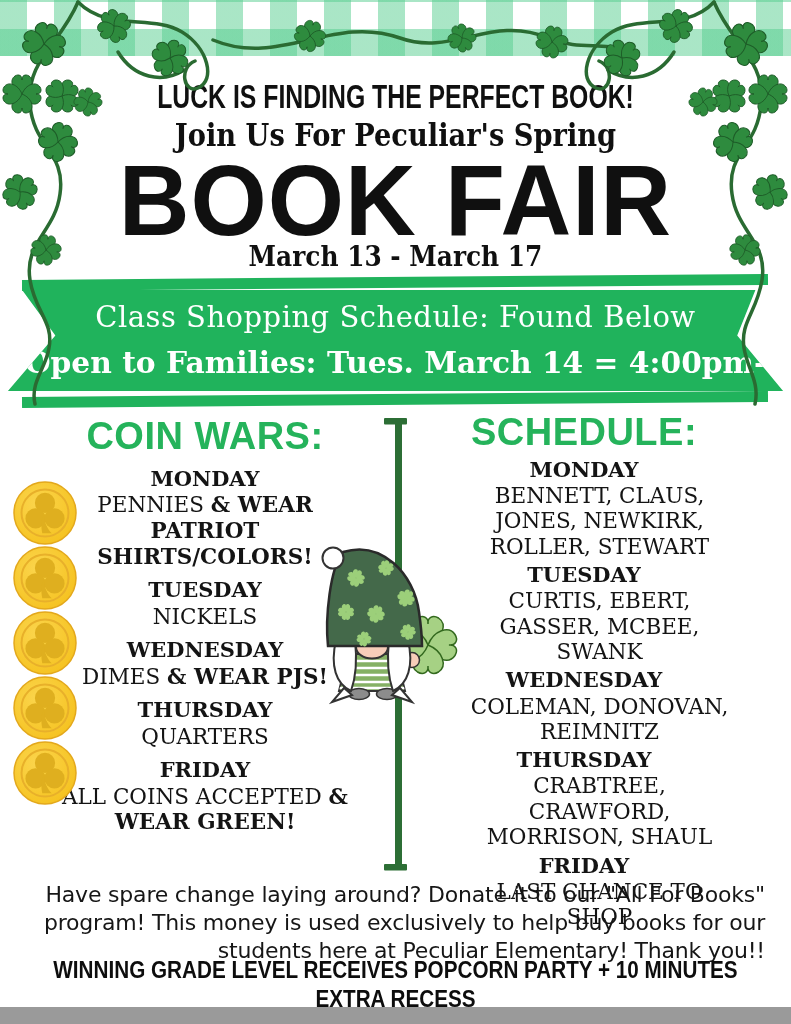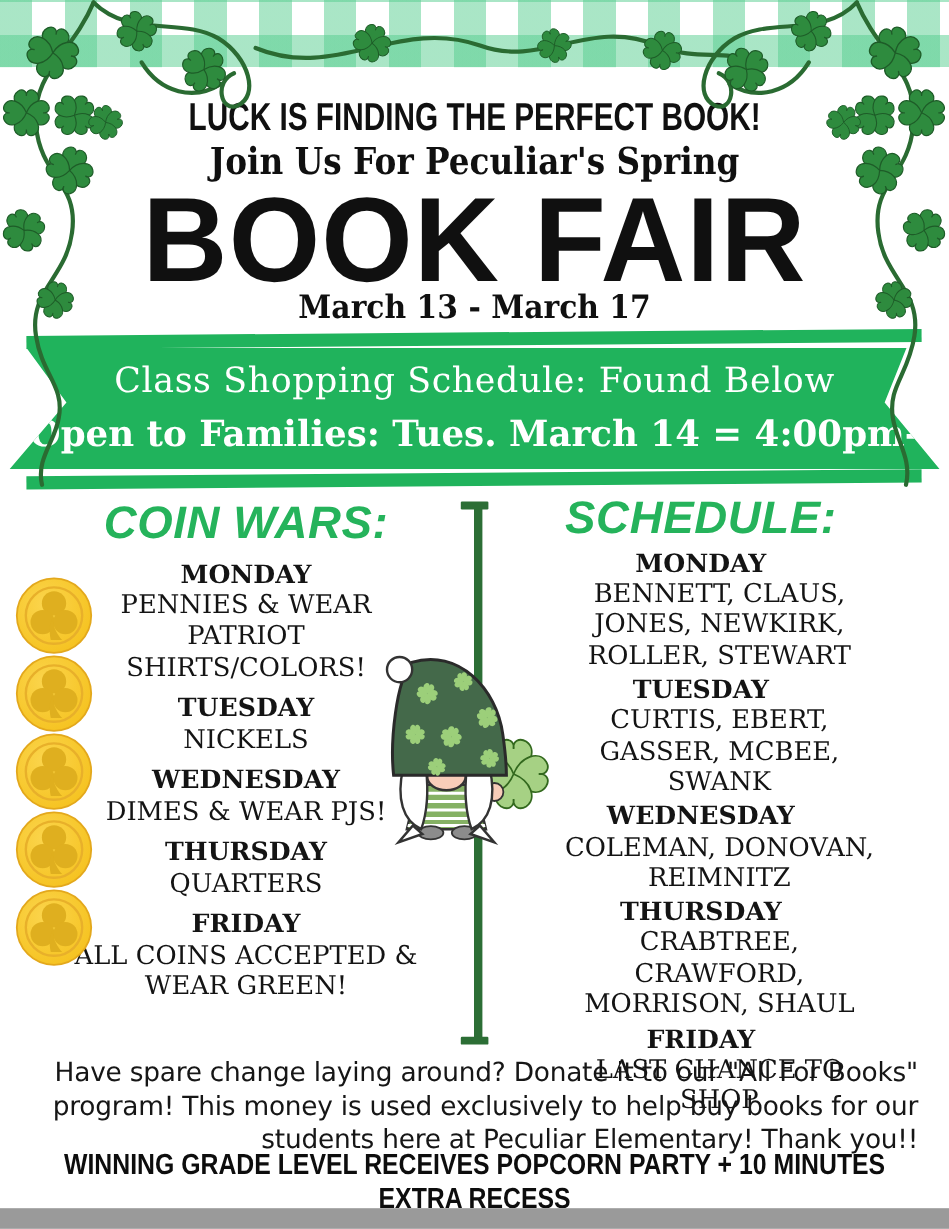--- a/index.html
+++ b/index.html
@@ -26,27 +26,27 @@
   .stripe-bottom{top:394px;}
   .ribbon{position:absolute;top:290px;left:0;width:791px;height:101px;background:#20b35c;z-index:2;
           clip-path:polygon(2.8% 0,95.5% 0,93.2% 45%,99% 100%,1% 100%,7% 45%);color:#fff;text-align:center;}
   .ribbon-line1{margin-top:5px;font-size:29px;line-height:44px;letter-spacing:.5px;}
   .ribbon-line2{font-size:30px;font-weight:bold;line-height:47px;transform:scaleX(.99);}
   
   .col{position:absolute;text-align:center;z-index:4;color:#141414;}
   .col-left{top:416px;left:55px;width:300px;}
   .col-right{top:412px;left:434px;width:300px;}
   .col-heading{font-family:"Liberation Sans",sans-serif;font-weight:bold;font-size:38px;line-height:1.1;
-               color:#25b35b;letter-spacing:.5px;margin:0 0 2px 0;font-style:italic;}
+               color:#25b35b;letter-spacing:.5px;margin:0 0 2px 0;}
   .day{font-size:21px;font-weight:bold;line-height:1.2;margin:8px 0 0 0;}
   .col-right .day{margin-top:3px;}
   .detail{font-size:21.5px;line-height:1.2;margin:1px 0 0 0;}
   .col-right .detail{line-height:1.18;margin-left:31px;}
   .detail .normal{font-weight:normal;}
-  .detail .emph{font-weight:normal;}
+  .detail .emph{font-weight:bold;}
   
   .donation{position:absolute;top:881px;left:26px;width:739px;text-align:right;z-index:4;
             font-family:"DejaVu Sans",sans-serif;font-size:22px;line-height:1.27;
             letter-spacing:-.2px;color:#161616;}
   .prize{position:absolute;top:959px;left:0;width:100%;text-align:center;z-index:4;
          font-family:"Liberation Sans",sans-serif;font-weight:bold;font-size:22px;
          transform:scaleX(.94) scaleY(1.1);color:#0d0d0d;}
 </style>
 </head>
 <body>

